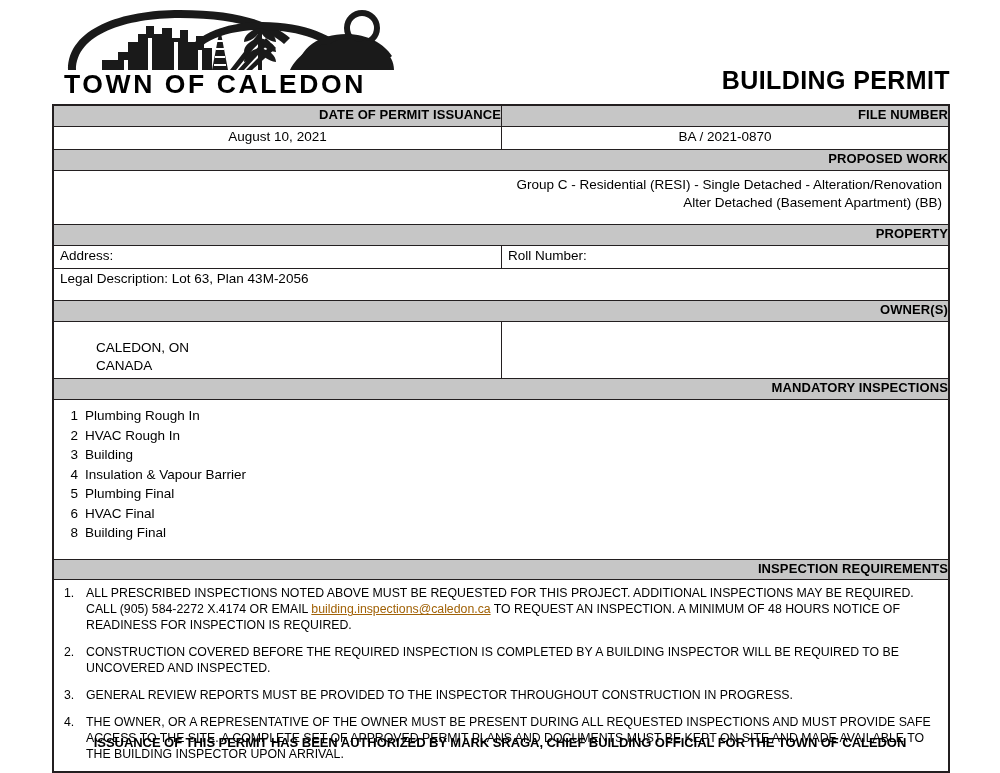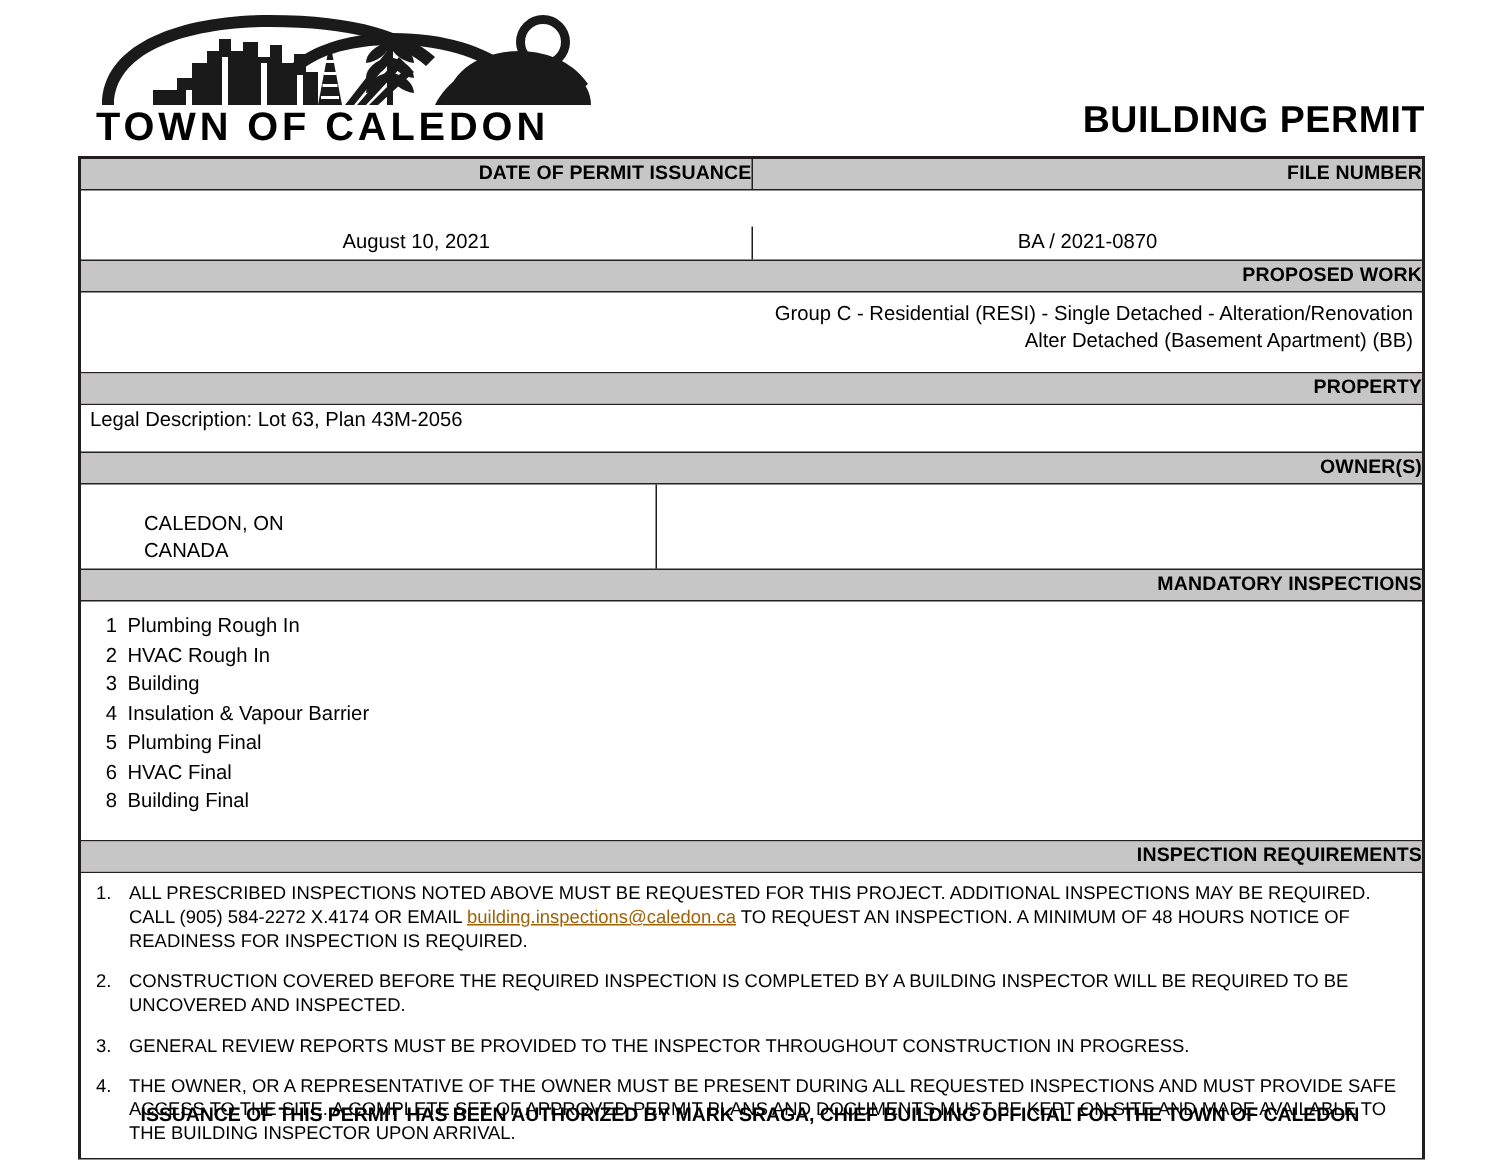--- a/index.html
+++ b/index.html
@@ -85,37 +85,37 @@
     letter-spacing: 0.1px;
     padding: 2px 0 3px;
     line-height: 1.15;
   }
 
   .cell {
     padding: 2px 6px 3px;
     font-size: 13.5px;
     line-height: 1.25;
   }
-  .cell.center { text-align: center; margin-top: 24px; }
+  .cell.center { text-align: center; }
   .col-left {
     width: 448px;
     border-right: 1.8px solid #231f20;
   }
   .col-right { flex: 1; }
 
   .proposed-work {
     text-align: right;
     font-size: 13.5px;
     line-height: 1.32;
     padding: 5px 6px 13px;
   }
 
   .owner-row { min-height: 57px; }
   .owner-left {
-    width: 384px;
+    width: 448px;
     border-right: 1.8px solid #231f20;
     padding: 3px 6px 4px 42px;
     font-size: 13.5px;
     line-height: 1.3;
   }
   .owner-right { flex: 1; }
   .redacted {
     display: block;
     height: 14px;
   }
@@ -237,20 +237,28 @@
       <div class="proposed-work" style="width:100%">
         <div>Group C - Residential (RESI) - Single Detached - Alteration/Renovation</div>
         <div>Alter Detached (Basement Apartment) (BB)</div>
       </div>
     </div>
 
     <div class="row">
       <div class="band" style="width:100%">PROPERTY</div>
     </div>
 
+    <div class="row">
+      <div class="cell col-left">
+        <span>Address:</span><span class="addr-redacted"></span>
+      </div>
+      <div class="cell col-right">
+        <span>Roll Number:</span><span></span>
+      </div>
+    </div>
 
     <div class="row">
       <div class="cell" style="width:100%;padding-bottom:12px;">Legal Description: Lot 63, Plan 43M-2056</div>
     </div>
 
     <div class="row">
       <div class="band" style="width:100%">OWNER(S)</div>
     </div>
 
     <div class="row owner-row">

